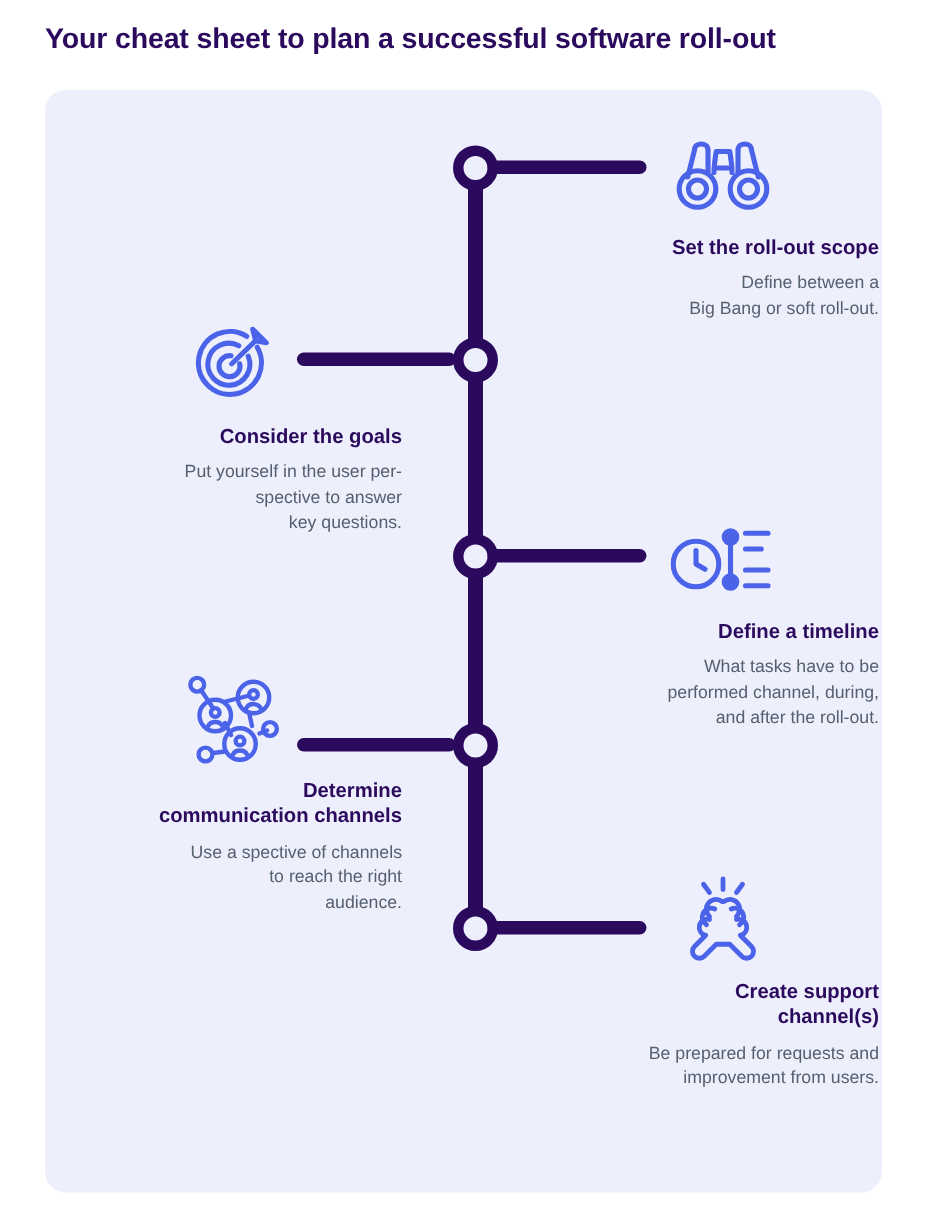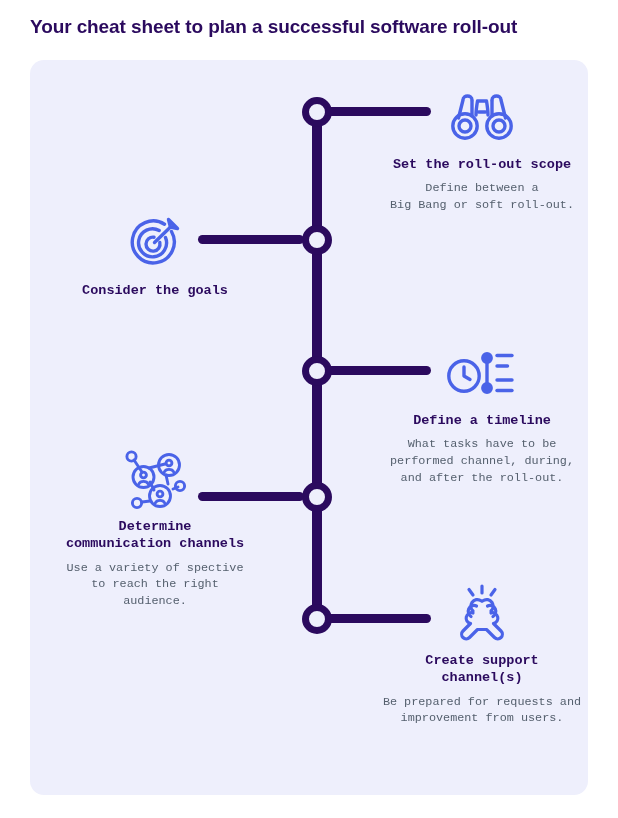--- a/index.html
+++ b/index.html
@@ -64,22 +64,21 @@
     height: 9px;
     background: #2b0a5e;
     border-radius: 5px;
   }
   .connector.right { left: 325px; width: 106px; }
   .connector.left  { left: 198px; width: 106px; }
 
   
   .block {
     position: absolute;
-    text-align: center;
-    font-family: Liberation Mono, monospace;
+    text-align: right;
   }
   .block.right-side { left: 378px; width: 208px; }
   .block.left-side  { left: 42px;  width: 226px; }
 
   .icon-wrap {
     height: 62px;
     display: flex;
     align-items: center;
     justify-content: center;
   }
@@ -146,20 +145,25 @@
   <div class="icon-wrap">
     <svg width="56" height="56" viewBox="0 0 56 56" fill="none" stroke="#4a63e8" stroke-width="3.4" stroke-linecap="round" stroke-linejoin="round">
       <path d="M44.5 16.5 A21 21 0 1 1 37.5 9.2"></path>
       <path d="M38.5 22.5 A14 14 0 1 1 32.2 15.5"></path>
       <path d="M32.8 27.5 A7 7 0 1 1 27 22.2"></path>
       <path d="M27.5 27.5 L43 12.5"></path>
       <path d="M43.5 12.2 L41.5 4.5 L50.5 13.5 L43.2 12.1 Z"></path>
     </svg>
   </div>
   <div class="block-heading">Consider the goals</div>
+  <div class="block-body">
+    <span>Put yourself in the user per-</span>
+    <span>spective to answer</span>
+    <span>key questions.</span>
+  </div>
 </div>
 
 <div class="block right-side" style="top:342px">
   <div class="icon-wrap">
     <svg width="70" height="46" viewBox="0 0 70 46" fill="none" stroke="#4a63e8" stroke-width="3.4" stroke-linecap="round" stroke-linejoin="round">
       <circle cx="17" cy="26" r="15.2"></circle>
       <path d="M17 17 L17 26 L23 29.5"></path>
       <path d="M40 9 L40 37"></path>
       <circle cx="40" cy="8" r="4.2" fill="#4a63e8"></circle>
       <circle cx="40" cy="38" r="4.2" fill="#4a63e8"></circle>
@@ -193,21 +197,21 @@
       <circle cx="38" cy="50" r="10.5"></circle>
       <path d="M38 48 m-2.9 0 a2.9 2.9 0 1 0 5.8 0 a2.9 2.9 0 1 0 -5.8 0"></path>
       <path d="M33.3 57 a5 4 0 0 1 9.4 0"></path>
     </svg>
   </div>
   <div class="block-heading">
     <span>Determine</span><br>
     <span>communication channels</span>
   </div>
   <div class="block-body">
-    <span>Use a variety of spective</span>
+    <span>Use a spective of channels</span>
     <span>to reach the right</span>
     <span>audience.</span>
   </div>
 </div>
 
 <div class="block right-side" style="top:582px">
   <div class="icon-wrap">
     <svg width="64" height="60" viewBox="0 0 64 60" fill="none" stroke="#4a63e8" stroke-width="3.2" stroke-linecap="round" stroke-linejoin="round">
       <path d="M32 3 L32 10"></path>
       <path d="M19 6.5 L23 12"></path>

